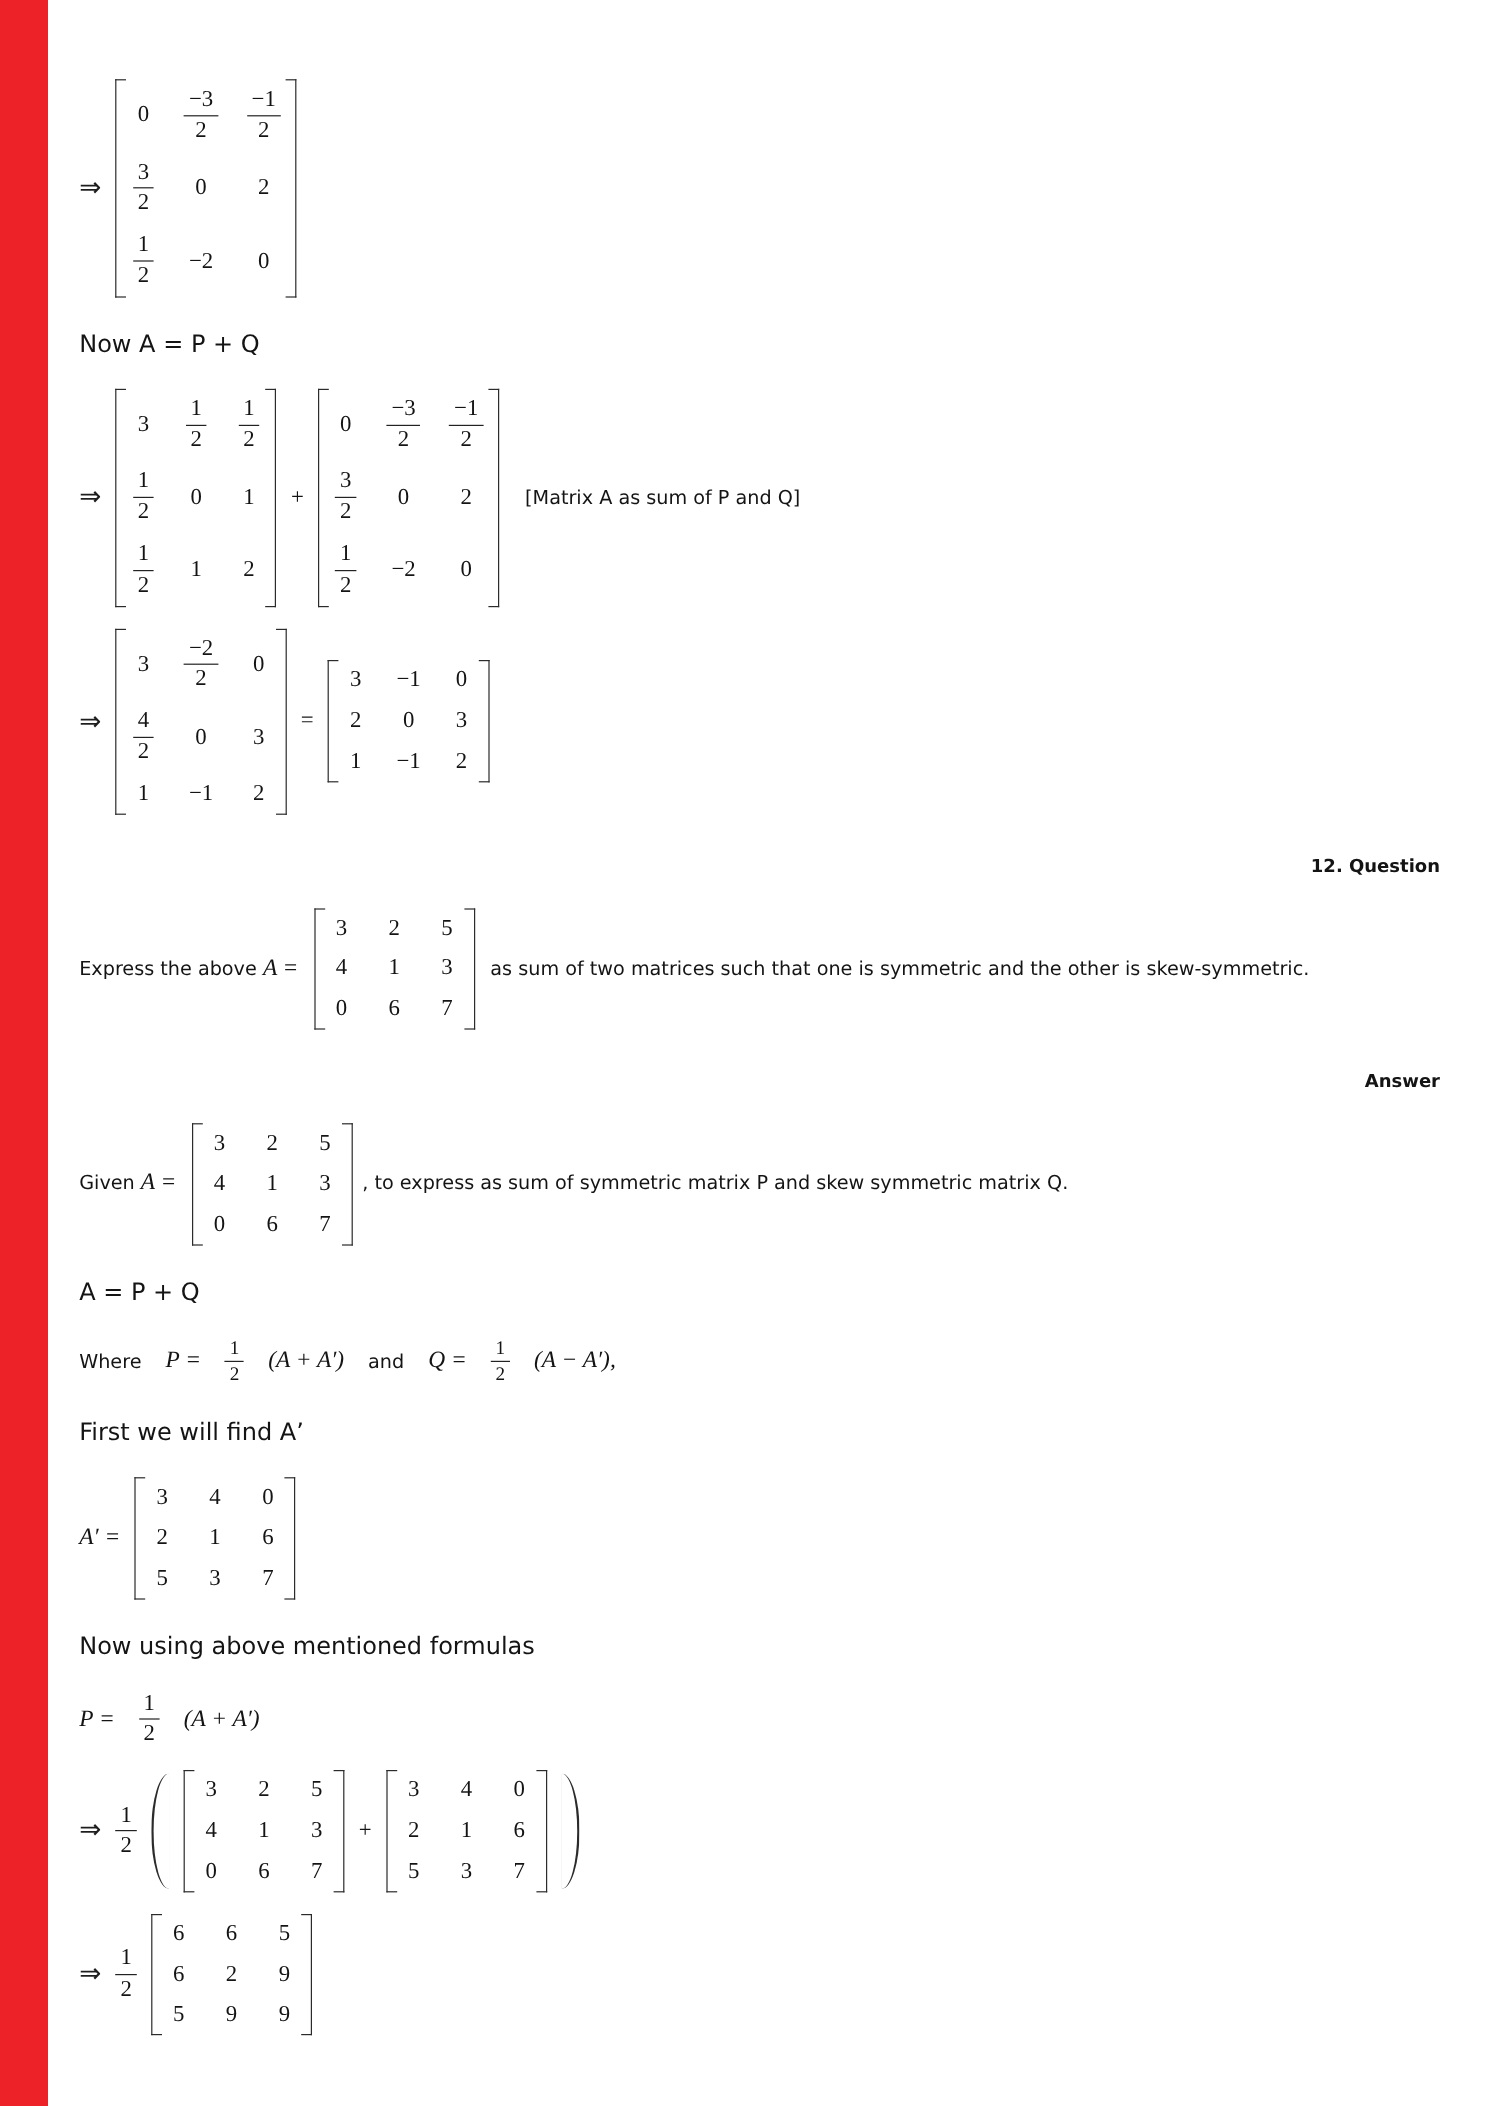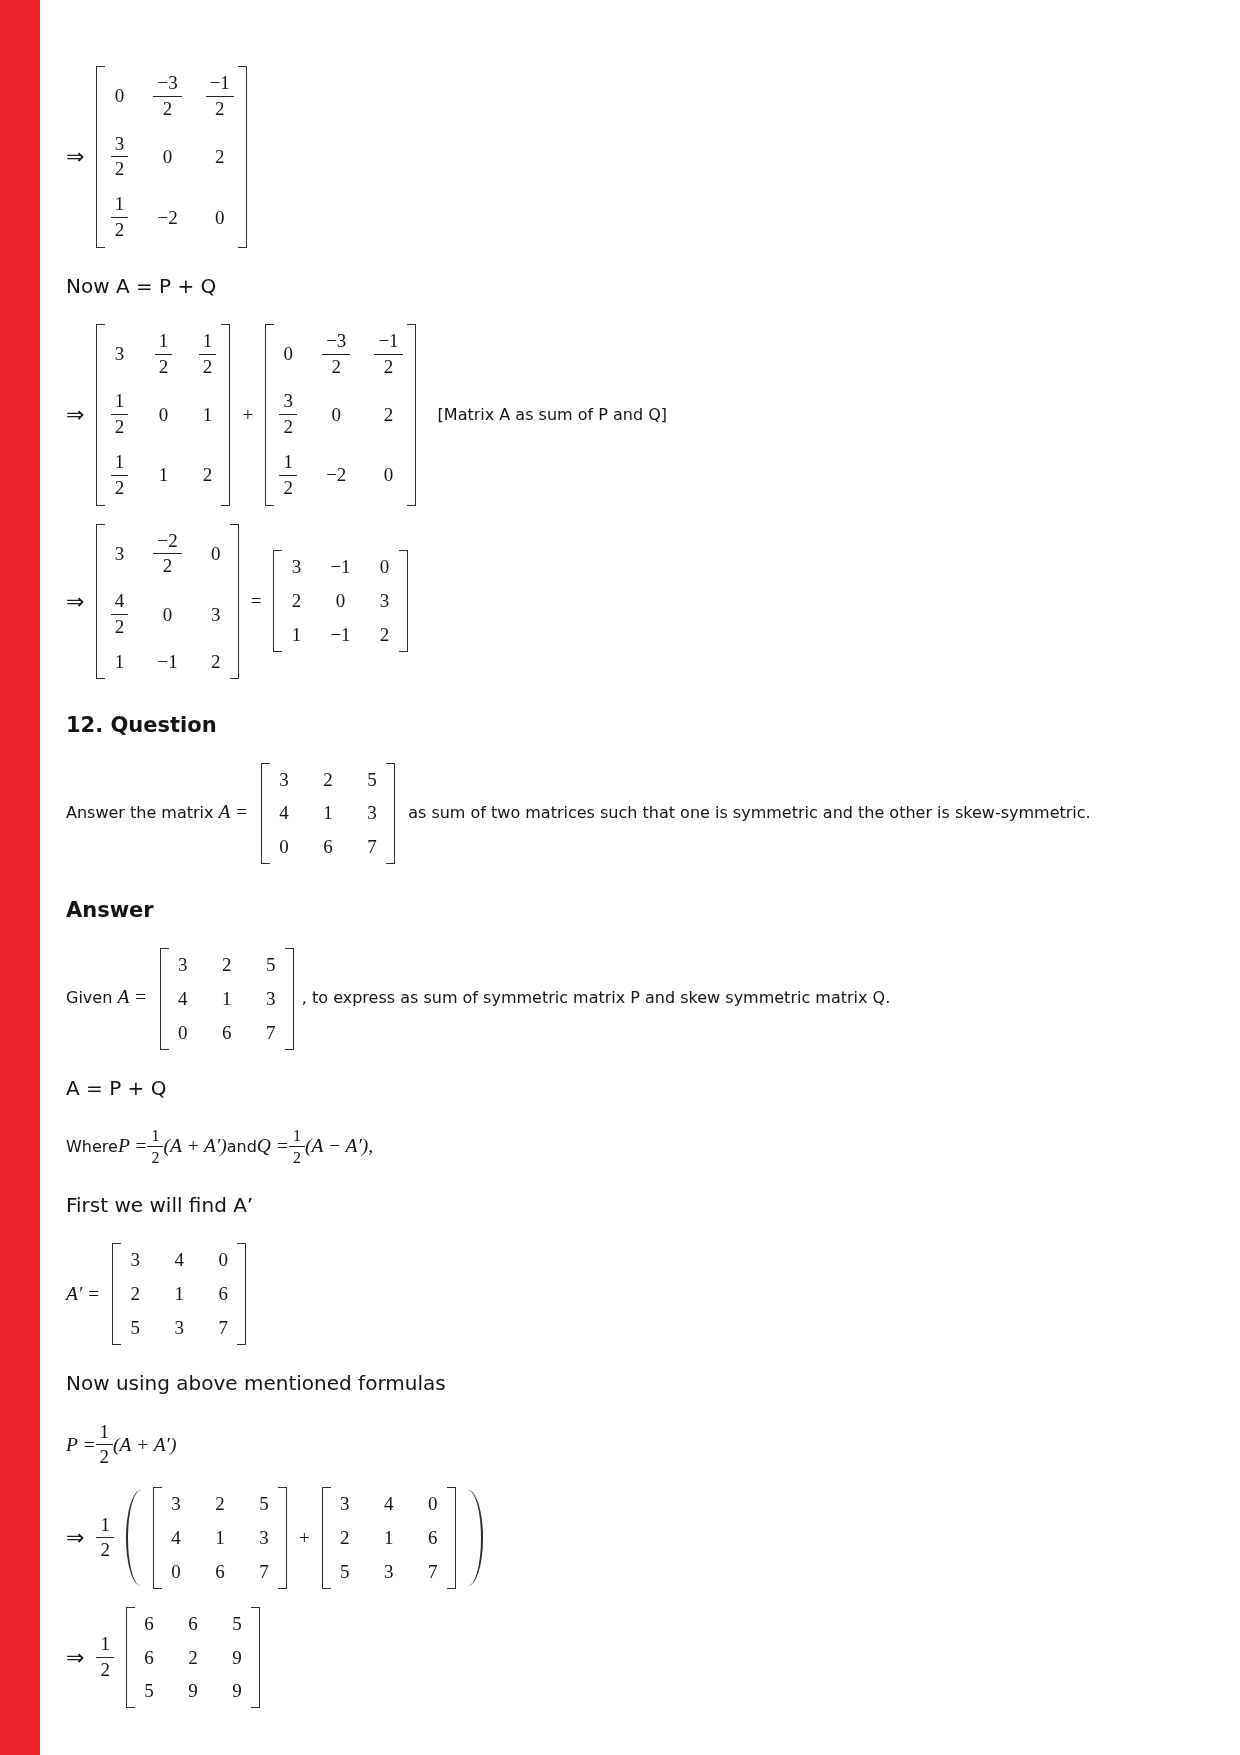--- a/index.html
+++ b/index.html
@@ -4,27 +4,27 @@
 <style>
   * { box-sizing: border-box; }
   html, body { margin: 0; padding: 0; background: #ffffff; }
   body { font-family: "DejaVu Sans", sans-serif; color: #141414; }
 
   .page { position: relative; width: 1240px; min-height: 1755px; background: #fff; overflow: hidden; }
   .stripe { position: absolute; left: 0; top: 0; width: 40px; height: 100%; background: #ed2228; }
   .content { padding: 48px 40px 40px 66px; }
 
   .textline { font-size: 20px; margin: 26px 0; }
-  .heading  { font-size: 21px; font-weight: bold; margin: 34px 0 22px; }
+  .heading  { font-size: 15px; font-weight: bold; margin: 34px 0 22px; text-align: right; }
   .inline-line { font-size: 16px; margin: 26px 0; line-height: 1.5; }
   .inline-line .matrix { margin: 0 8px; }
 
   .mathline { display: flex; align-items: center; gap: 12px; margin: 18px 0;
               font-family: "Liberation Serif", serif; font-size: 19px; }
-  .mathline.tight { gap: 0; }
+  .mathline.tight { gap: 20px; }
 
   .arrow { font-family: "DejaVu Sans", sans-serif; font-size: 22px; color: #1d1d1d; }
   .op    { font-family: "Liberation Serif", serif; font-size: 19px; }
   .note  { font-family: "DejaVu Sans", sans-serif; font-size: 16px; margin-left: 10px; color: #141414; text-align: center; }
   .math  { font-family: "Liberation Serif", serif; font-size: 19.5px; font-style: italic; }
 
   .matrix { position: relative; display: inline-flex; align-items: center;
             padding: 6px 13px; font-family: "Liberation Serif", serif;
             font-size: 19px; font-style: normal; vertical-align: middle; }
   .matrix::before, .matrix::after { content: ""; position: absolute; top: 0; bottom: 0;
@@ -172,21 +172,21 @@
             <span class="mcell">1</span>
             <span class="mcell">−1</span>
             <span class="mcell">2</span>
           </span>
         </span>
     </div>
 
     <p class="heading">12. Question</p>
 
     <p class="inline-line">
-      <span>Answer the matrix </span><span class="math">A = </span><span class="matrix">
+      <span>Express the above </span><span class="math">A = </span><span class="matrix">
           <span class="mgrid" style="grid-template-columns: repeat(3, auto);">
             <span class="mcell">3</span>
             <span class="mcell">2</span>
             <span class="mcell">5</span>
             <span class="mcell">4</span>
             <span class="mcell">1</span>
             <span class="mcell">3</span>
             <span class="mcell">0</span>
             <span class="mcell">6</span>
             <span class="mcell">7</span>

